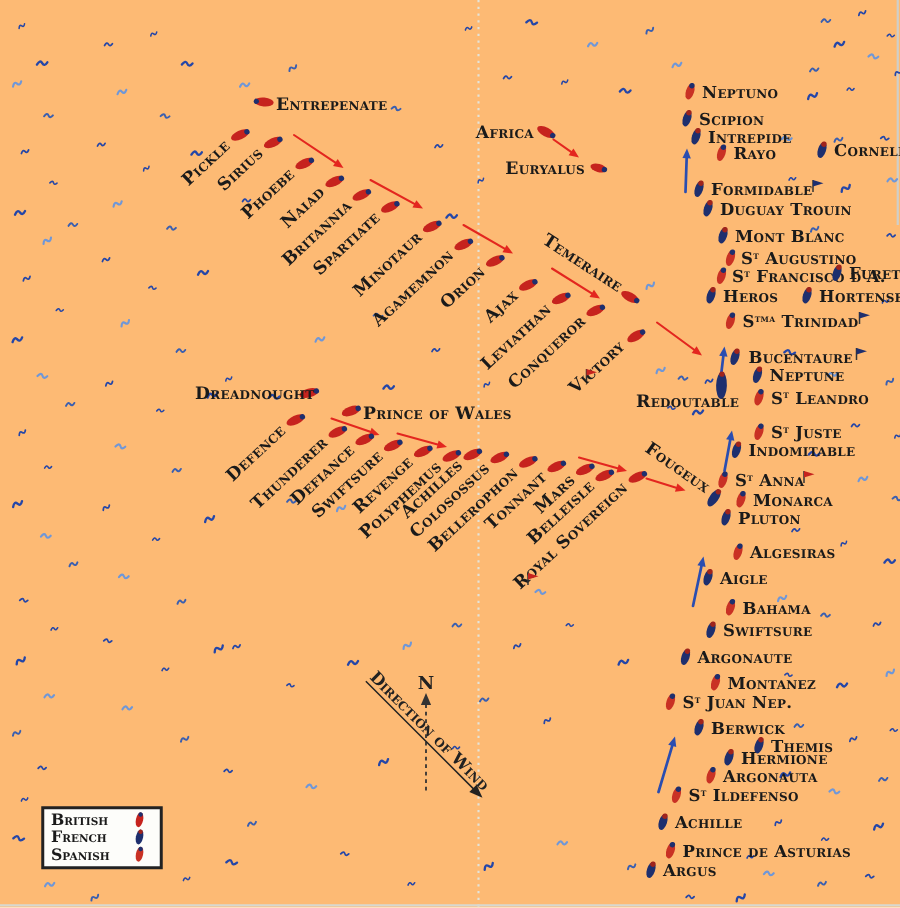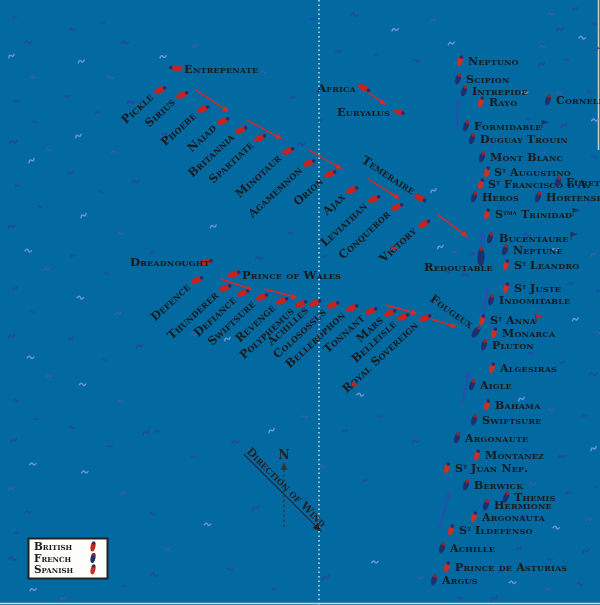--- a/index.html
+++ b/index.html
@@ -1,16 +1,16 @@
 <!DOCTYPE html>
 <html><head>
 <meta charset="utf-8">
 <style>
   html,body{margin:0;padding:0;background:#fff;}
-  .stage{position:relative;width:600px;height:605px;background:#0369a1;overflow:hidden;}
+  .stage{position:relative;width:600px;height:605px;background:#fdba74;overflow:hidden;}
   svg{display:block;}
   .lbl{font-family:"DejaVu Serif",serif;font-weight:700;font-variant:small-caps;fill:#1a1a1a;letter-spacing:.2px;}
   .sz12{font-size:11.5px;}
   .sz11{font-size:11px;}
   .leg{font-family:"DejaVu Serif",serif;font-weight:700;font-variant:small-caps;fill:#1a1a1a;font-size:10.5px;}
   .wind{font-family:"DejaVu Serif",serif;font-weight:700;font-variant:small-caps;fill:#222;font-size:11px;}
   .north{font-family:"DejaVu Serif",serif;font-weight:700;fill:#222;font-size:12px;}
 </style>
 </head>
 <body>

